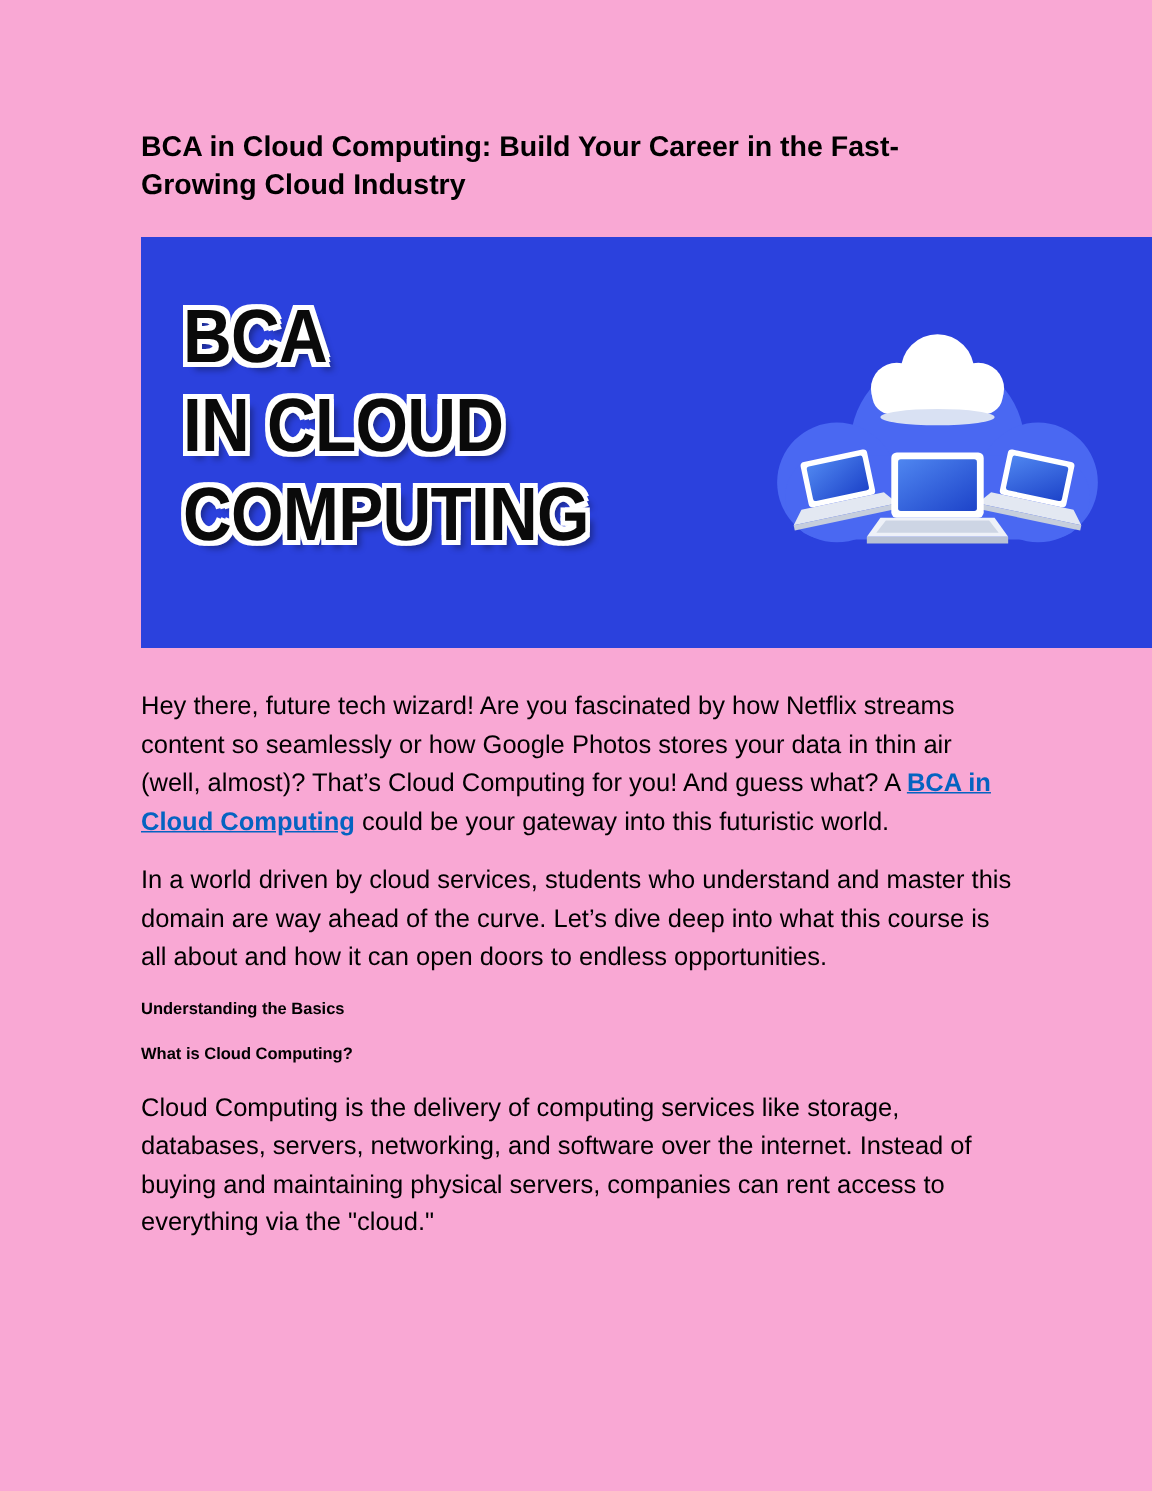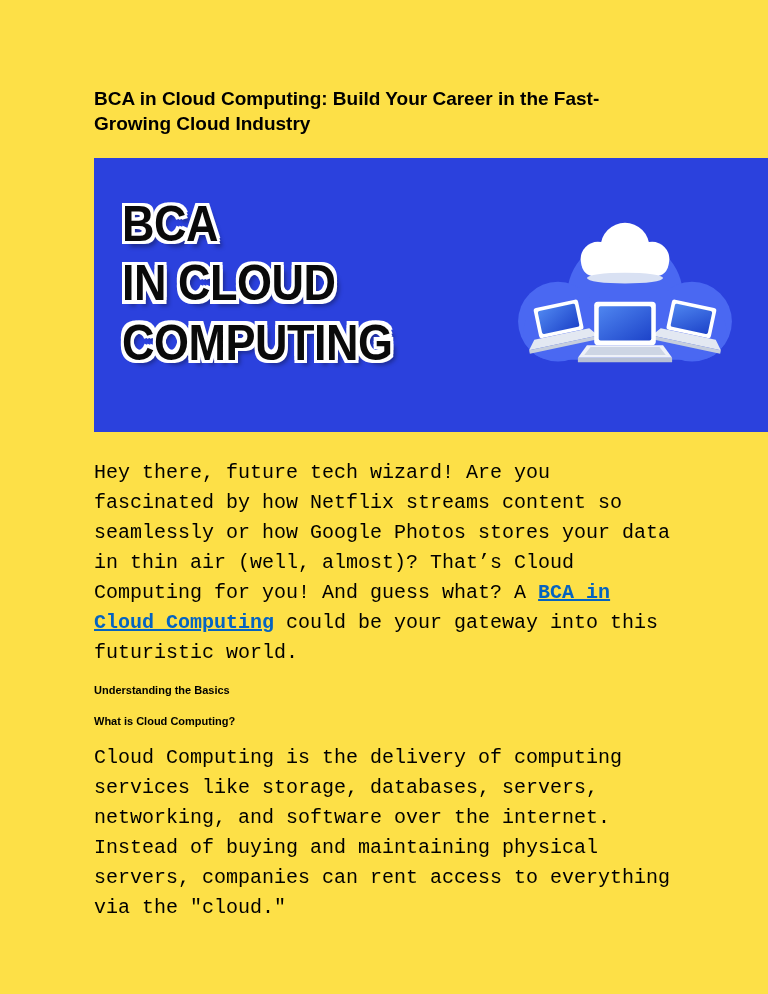--- a/index.html
+++ b/index.html
@@ -6,21 +6,21 @@
   html, body { background: #ffffff; }
   body {
     font-family: "Liberation Sans", sans-serif;
     color: #000000;
   }
   .page {
     position: relative;
     width: 768px;
     height: 994px;
     margin: 0 auto;
-    background: #fde047;
+    background: #f9a8d4;
     overflow: hidden;
   }
   .content {
     padding: 86px 93px 0 94px;
   }
   .doc-title {
     font-size: 19px;
     font-weight: bold;
     line-height: 1.32;
     max-width: 560px;
@@ -53,25 +53,24 @@
        5px  5px 4px rgba(0,0,0,0.35);
     transform: scaleY(1.12);
     transform-origin: top left;
   }
   .banner-illustration {
     position: absolute;
     right: 14px;
     bottom: 18px;
   }
   .para {
-    font-size: 20px;
+    font-size: 17px;
     line-height: 1.5;
     margin-bottom: 14px;
     max-width: 581px;
-    font-family: Liberation Mono, monospace;
   }
   .subhead {
     font-size: 11px;
     font-weight: bold;
     line-height: 1.5;
     margin-bottom: 14px;
     max-width: 581px;
   }
   .doc-link {
     font-weight: bold;
@@ -136,20 +135,21 @@
           <rect x="121" y="115" width="58" height="38" rx="2" fill="url(#scr)"></rect>
           <path d="M108,158 L192,158 L202,172 L98,172 Z" fill="#eef1f8"></path>
           <path d="M112,160 L188,160 L195,169 L105,169 Z" fill="#cdd5e4"></path>
           <path d="M98,172 L202,172 L202,177 L98,177 Z" fill="#b8c1d4"></path>
         </g>
       </svg>
     </div>
 
     <p class="para"><span>Hey there, future tech wizard! Are you fascinated by how Netflix streams content so seamlessly or how Google Photos stores your data in thin air (well, almost)? That’s Cloud Computing for you! And guess what? A </span><a class="doc-link" style="color:#0563c1">BCA in Cloud Computing</a><span> could be your gateway into this futuristic world.</span></p>
 
+    <p class="para">In a world driven by cloud services, students who understand and master this domain are way ahead of the curve. Let’s dive deep into what this course is all about and how it can open doors to endless opportunities.</p>
 
     <h2 class="subhead">Understanding the Basics</h2>
 
     <h2 class="subhead">What is Cloud Computing?</h2>
 
     <p class="para">Cloud Computing is the delivery of computing services like storage, databases, servers, networking, and software over the internet. Instead of buying and maintaining physical servers, companies can rent access to everything via the "cloud."</p>
 
 
 
   </div>

